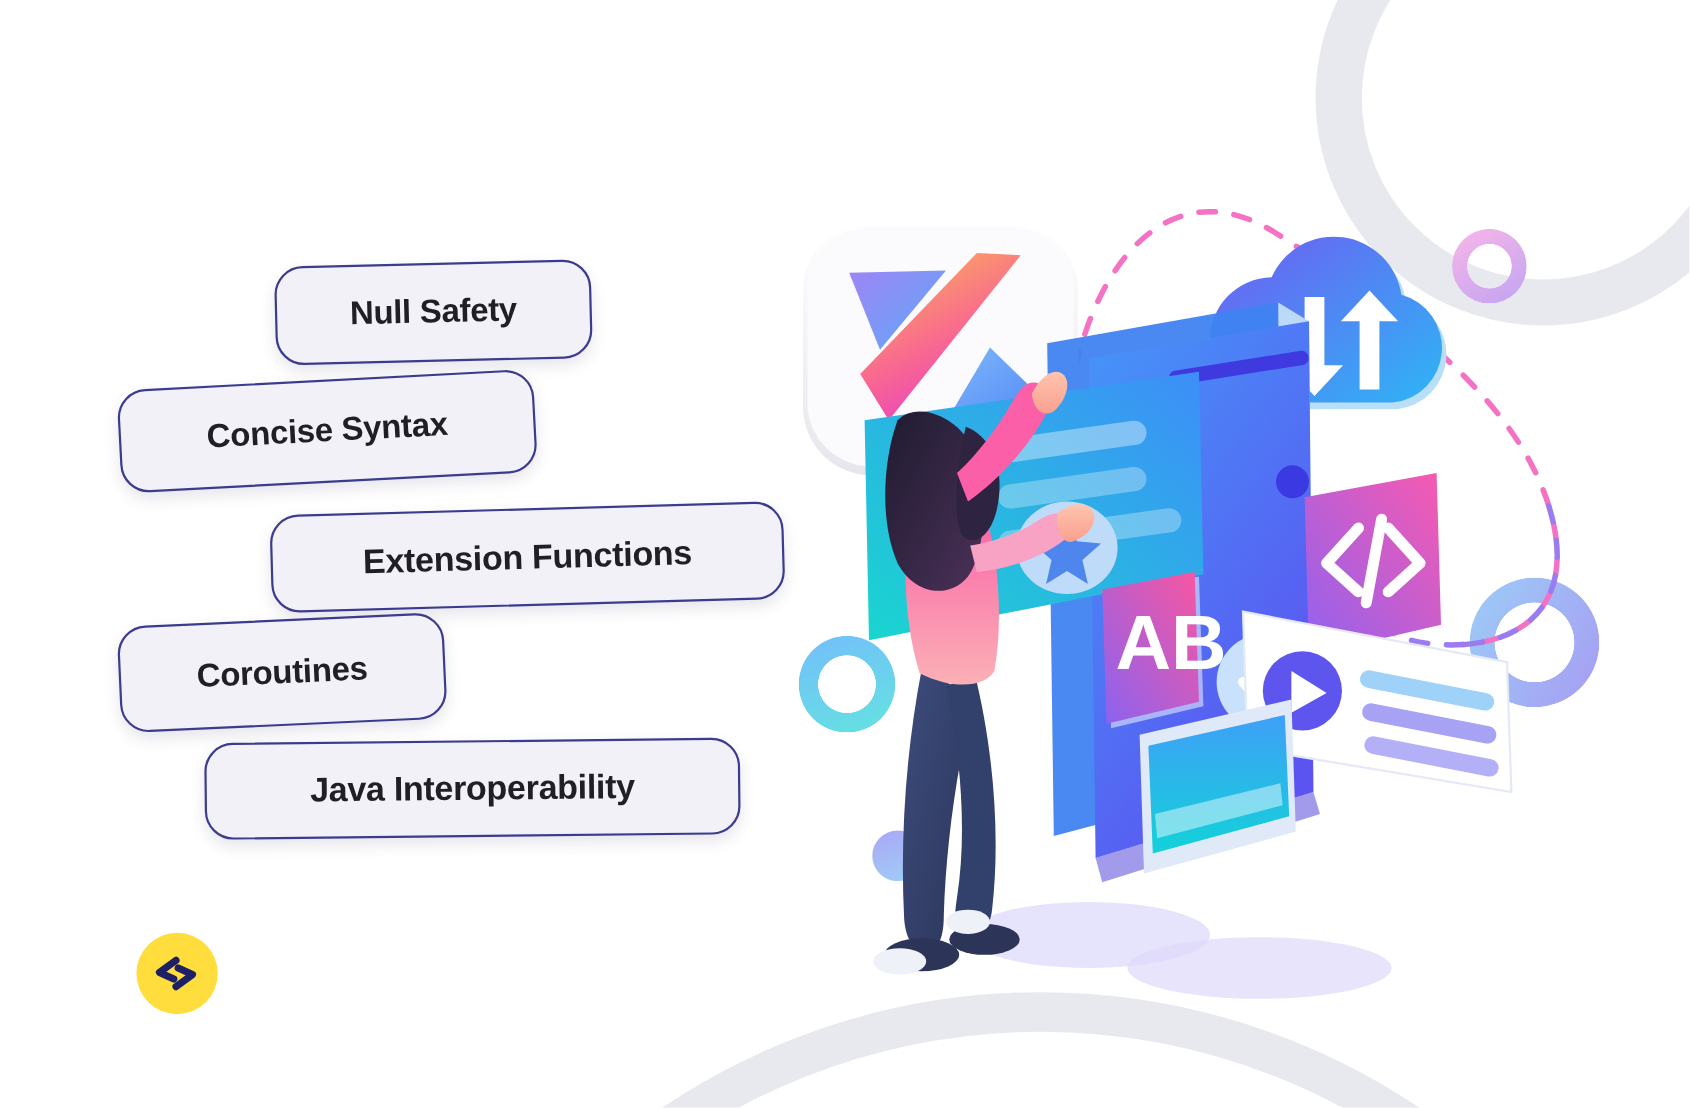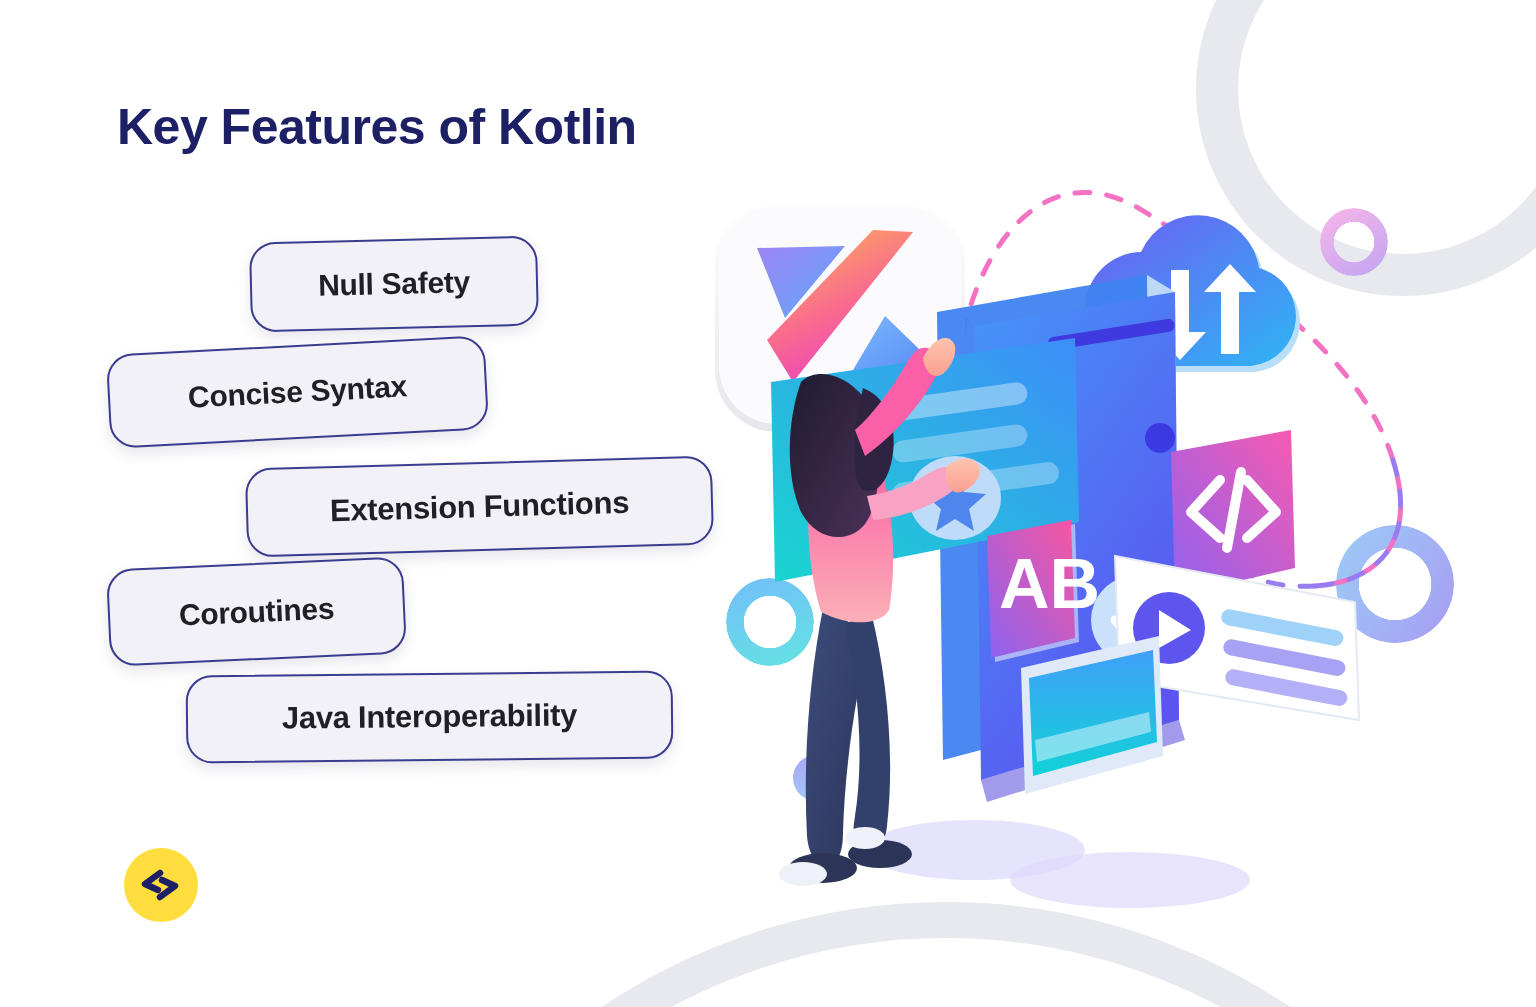--- a/index.html
+++ b/index.html
@@ -117,38 +117,37 @@
     border-radius: 50%;
     background: #ffdd3c;
     display: flex;
     align-items: center;
     justify-content: center;
   }
 
   
   #illustration {
     position: absolute;
-    left: 675px; top: 120px;
+    left: 690px; top: 120px;
     width: 790px; height: 800px;
   }
   #illustration svg { display: block; }
 </style>
 </head>
 <body>
 
 <div id="canvas">
 
   <div class="decor" id="deco-ring-topright"></div>
   <div class="decor" id="deco-arc-bottom"></div>
   <div class="decor" id="deco-ring-pink"></div>
   <div class="decor" id="deco-ring-blue"></div>
   <div class="decor" id="deco-ring-cyan"></div>
   <div class="decor" id="deco-dot-purple"></div>
 
-  <h1 id="page-title">Key Features of Kotlin</h1>
 
   <div class="pill" id="pill-0">
     <span>Null Safety</span>
   </div>
   <div class="pill" id="pill-1">
     <span>Concise Syntax</span>
   </div>
   <div class="pill" id="pill-2">
     <span>Extension Functions</span>
   </div>

